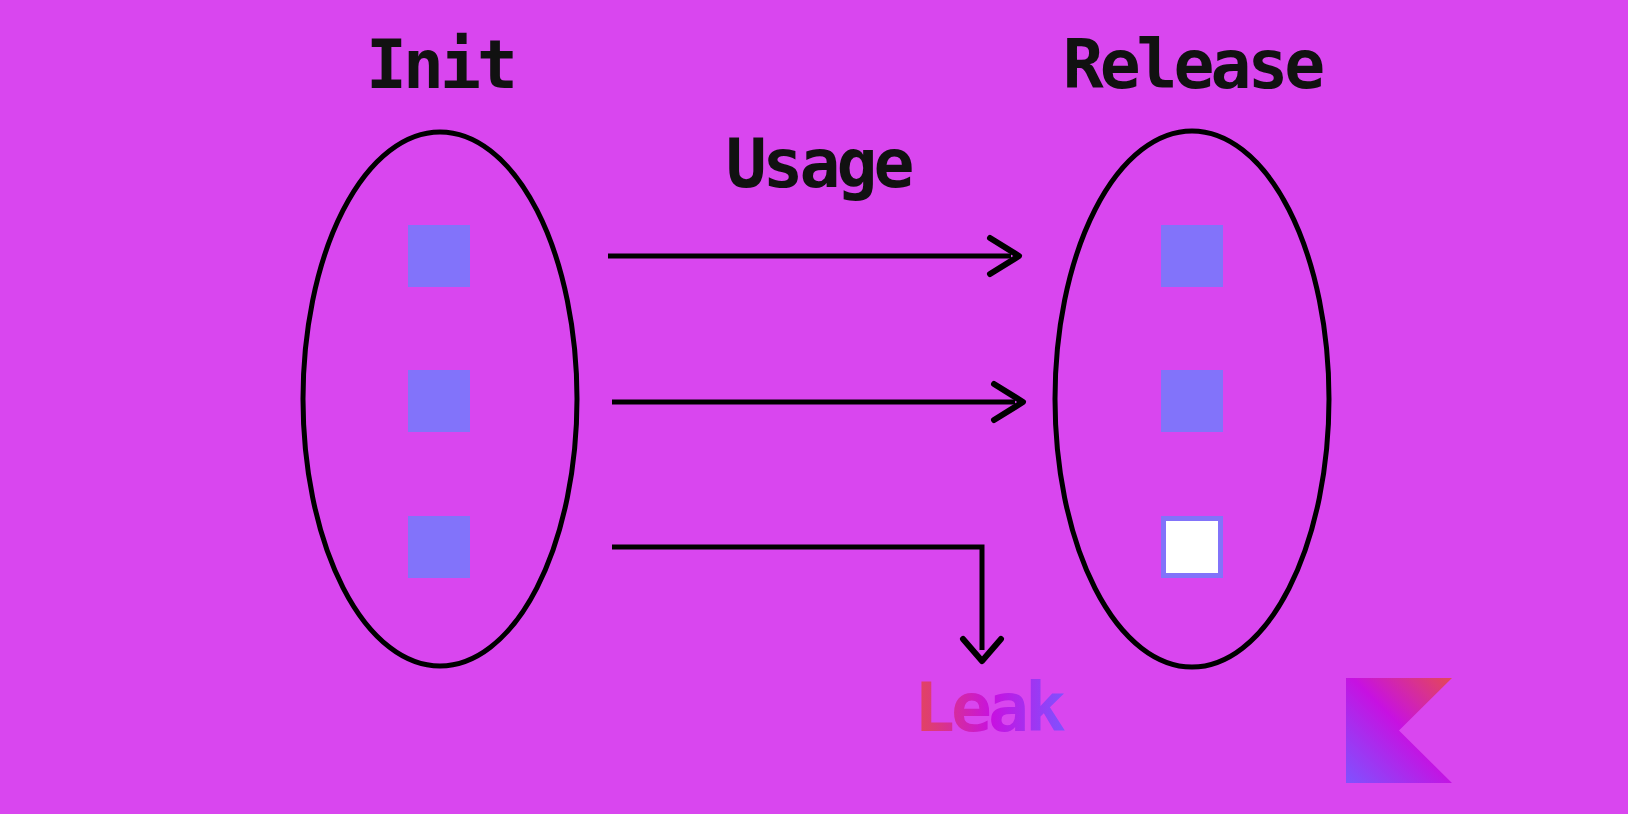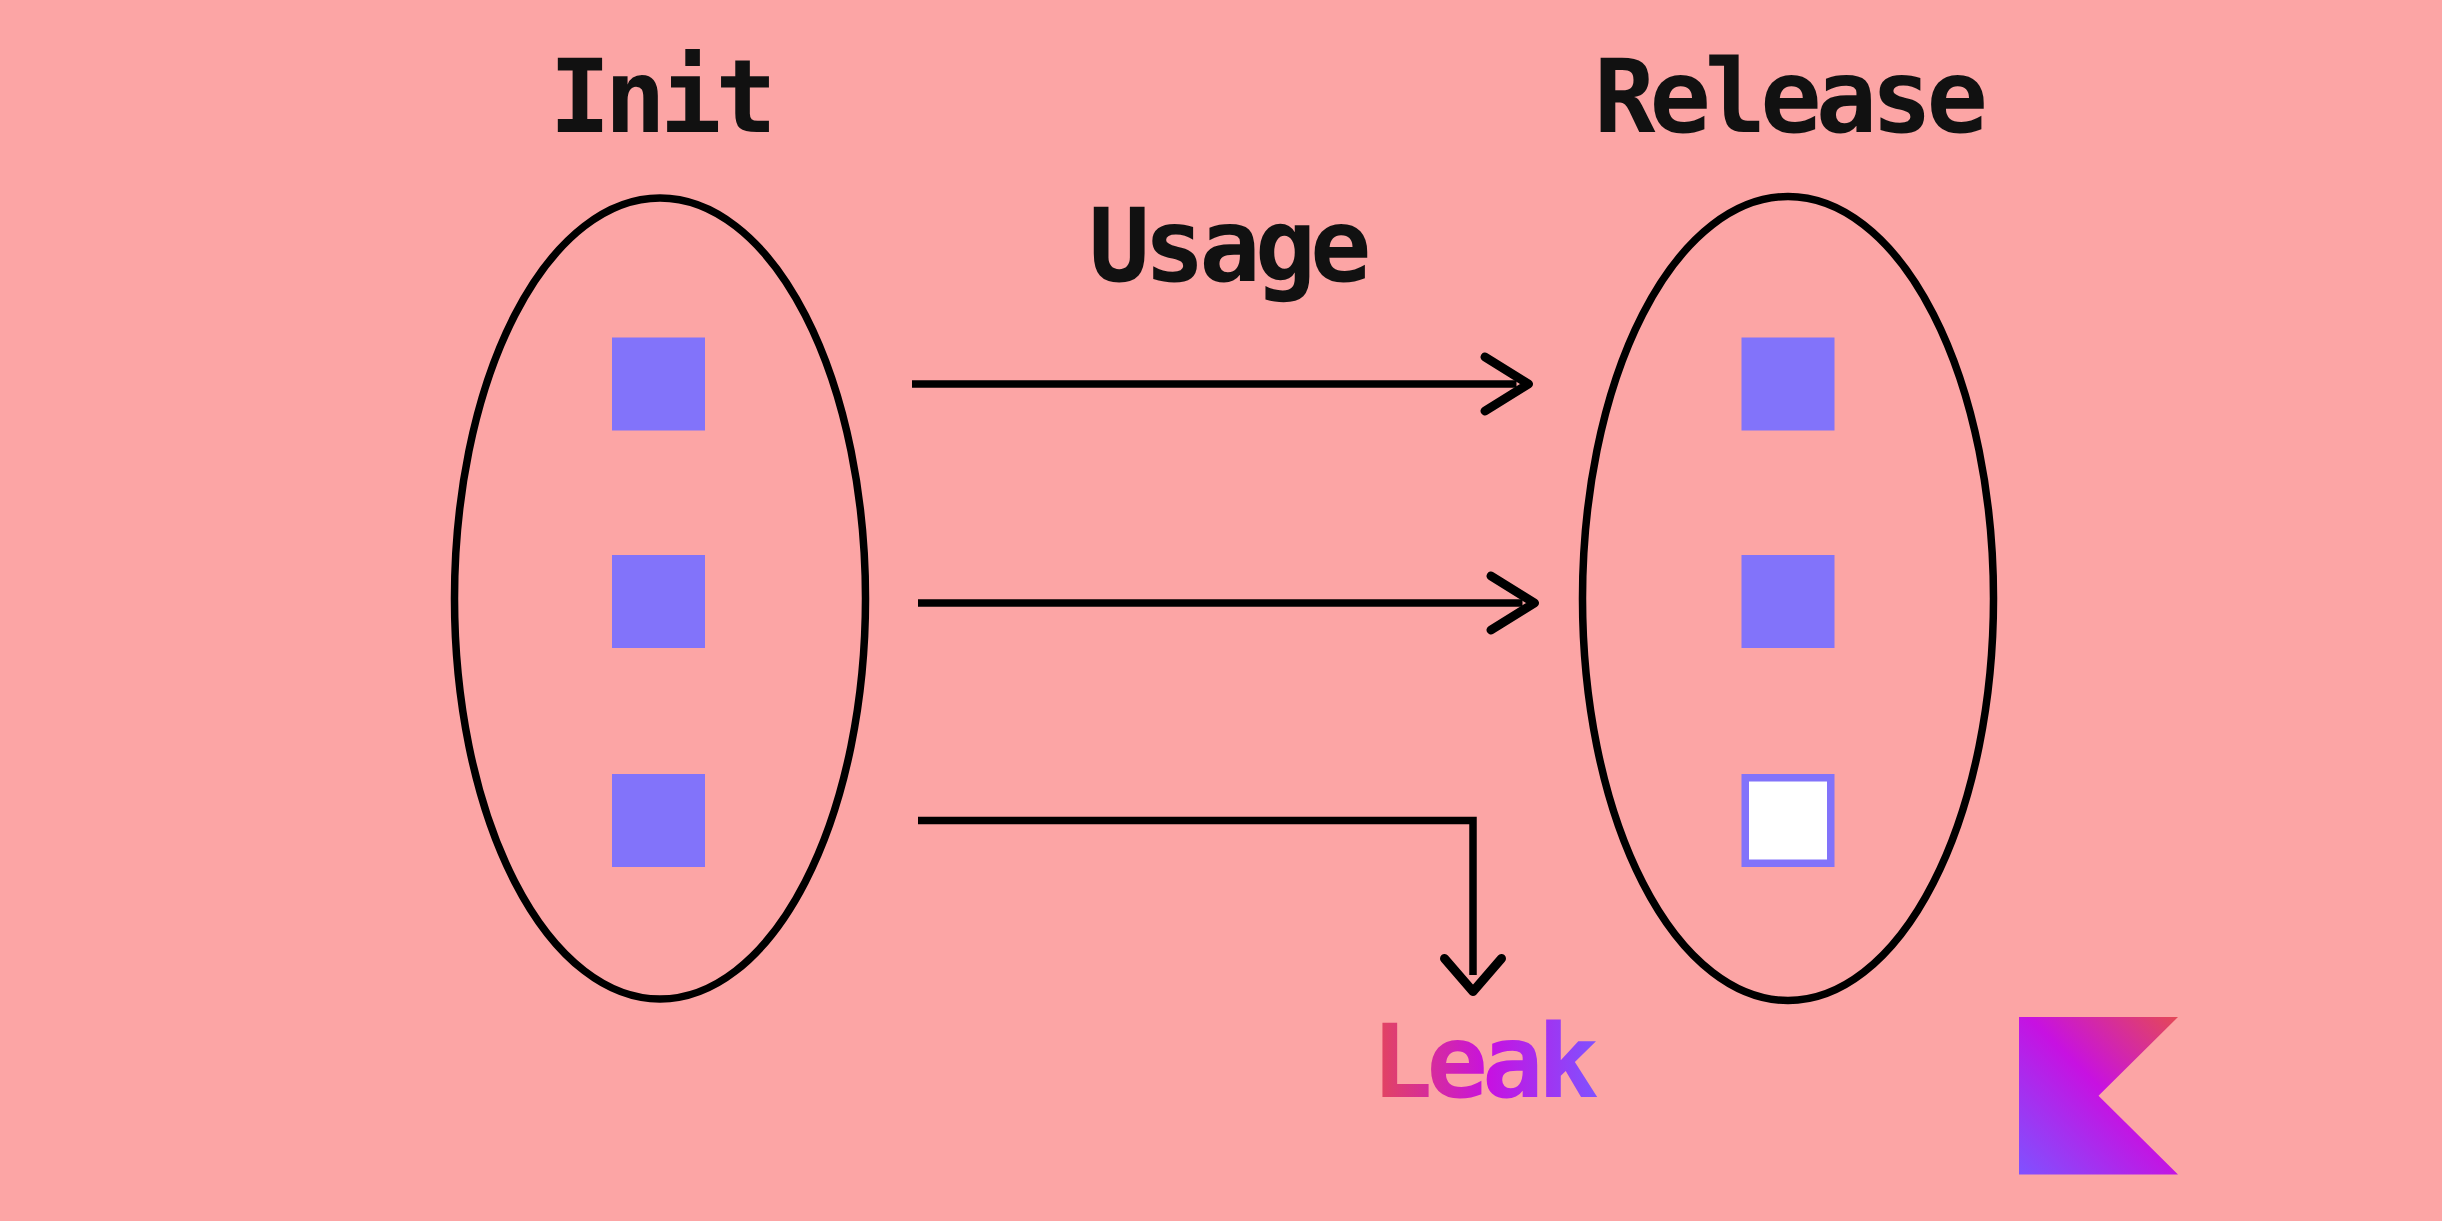--- a/index.html
+++ b/index.html
@@ -4,21 +4,21 @@
 <style>
   html, body {
     margin: 0;
     padding: 0;
     background: #ffffff;
   }
   .canvas {
     position: relative;
     width: 1628px;
     height: 814px;
-    background: #fca5a5;
+    background: #d946ef;
     overflow: hidden;
     font-family: "DejaVu Sans Mono", "Liberation Mono", monospace;
   }
   svg.scene {
     position: absolute;
     left: 0;
     top: 0;
     display: block;
   }
   .set-ellipse {

